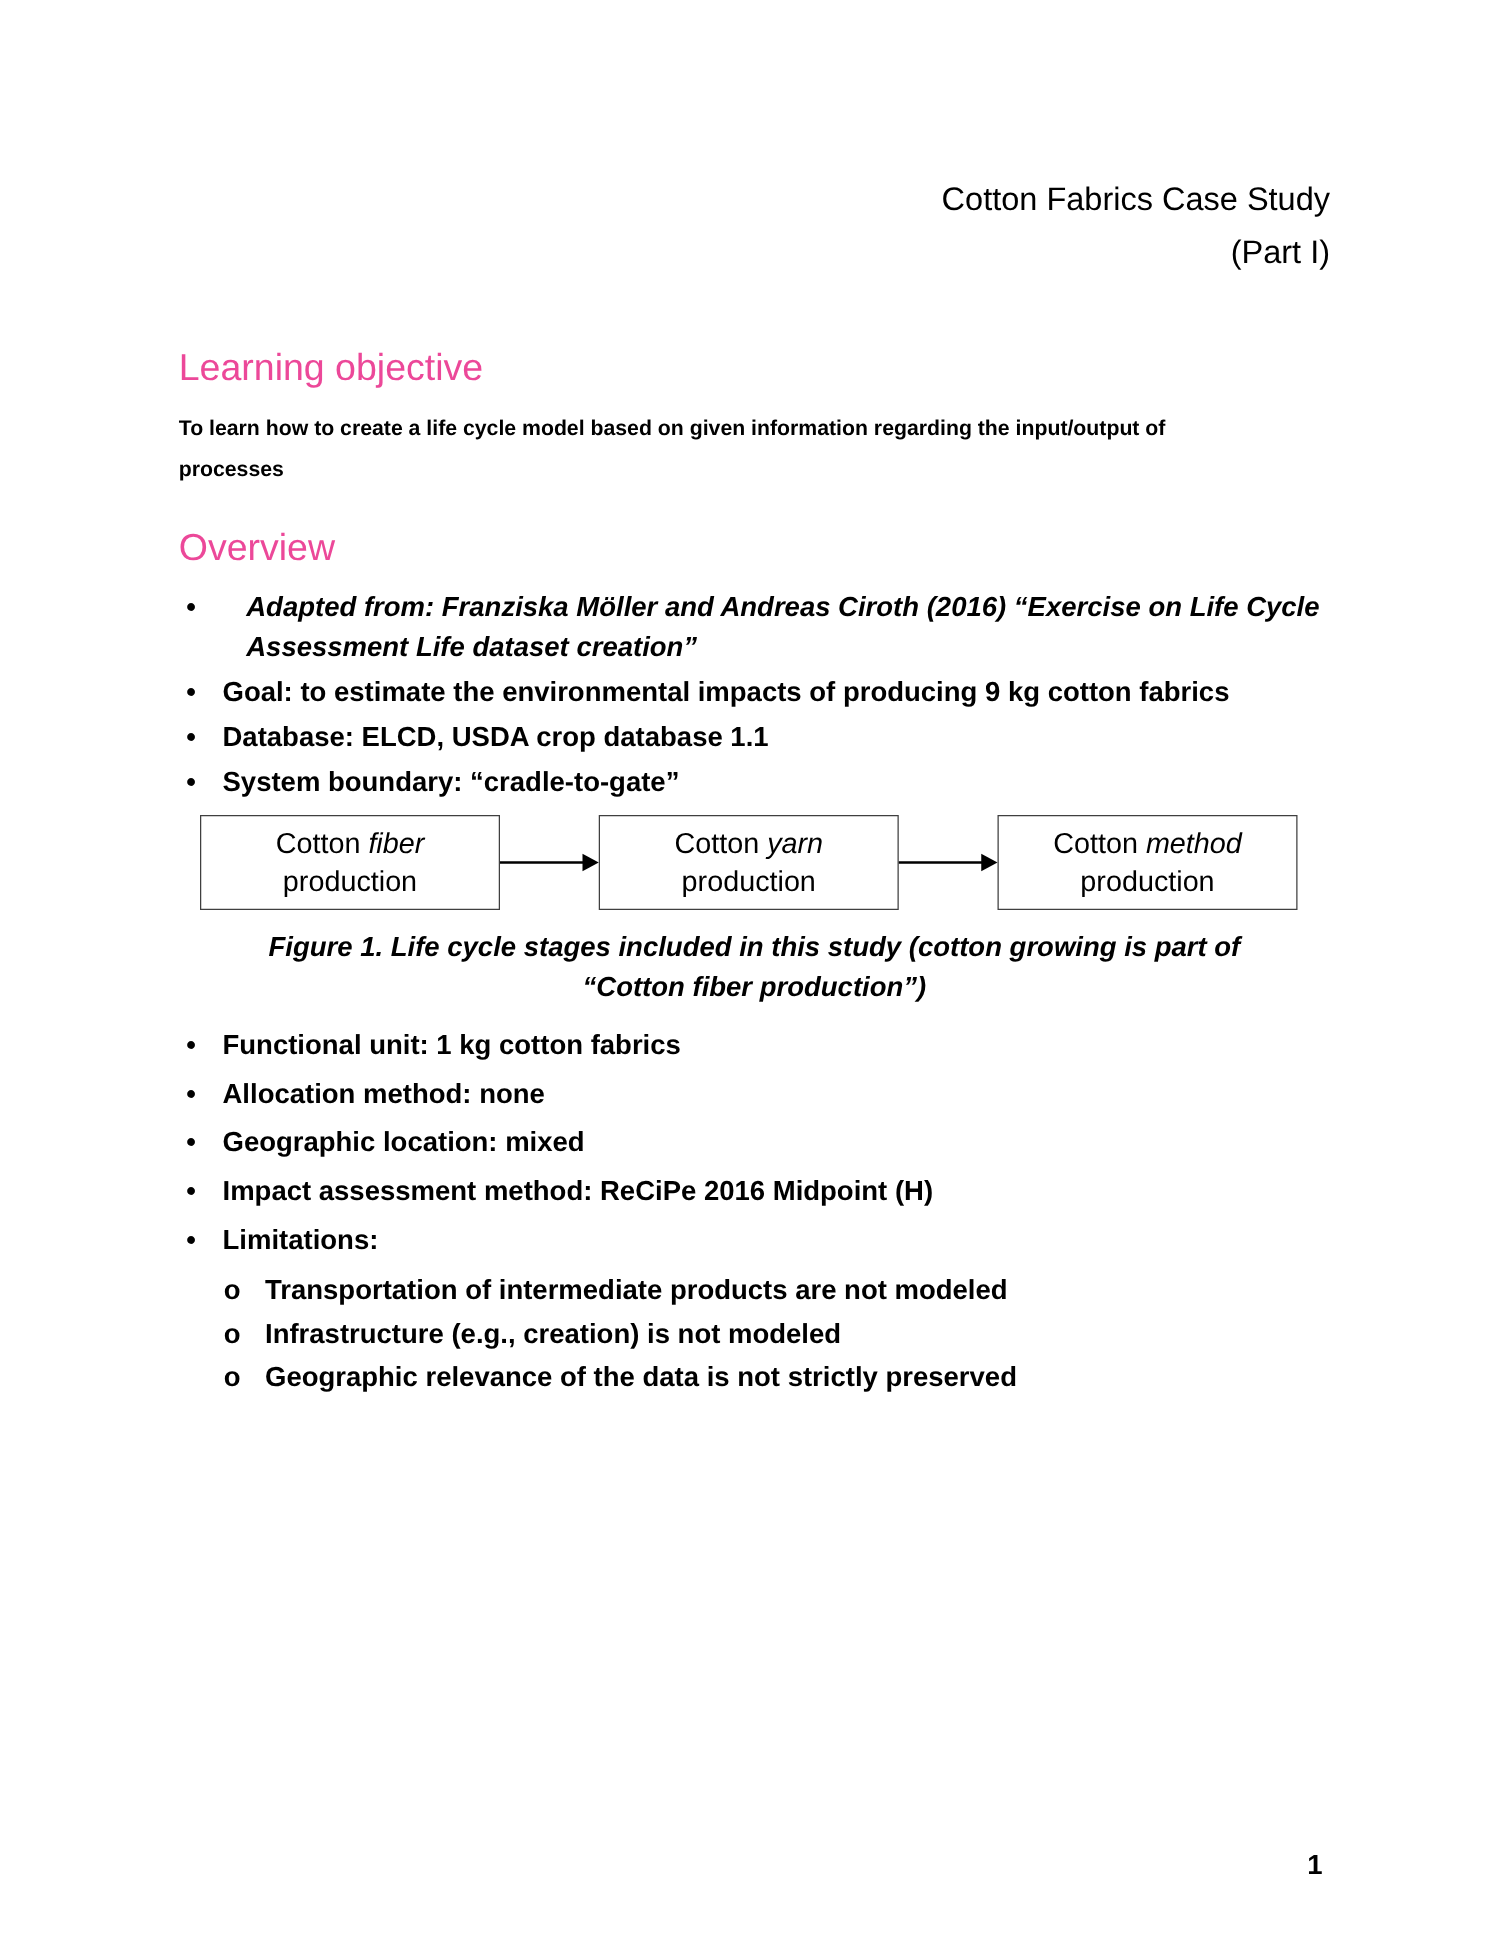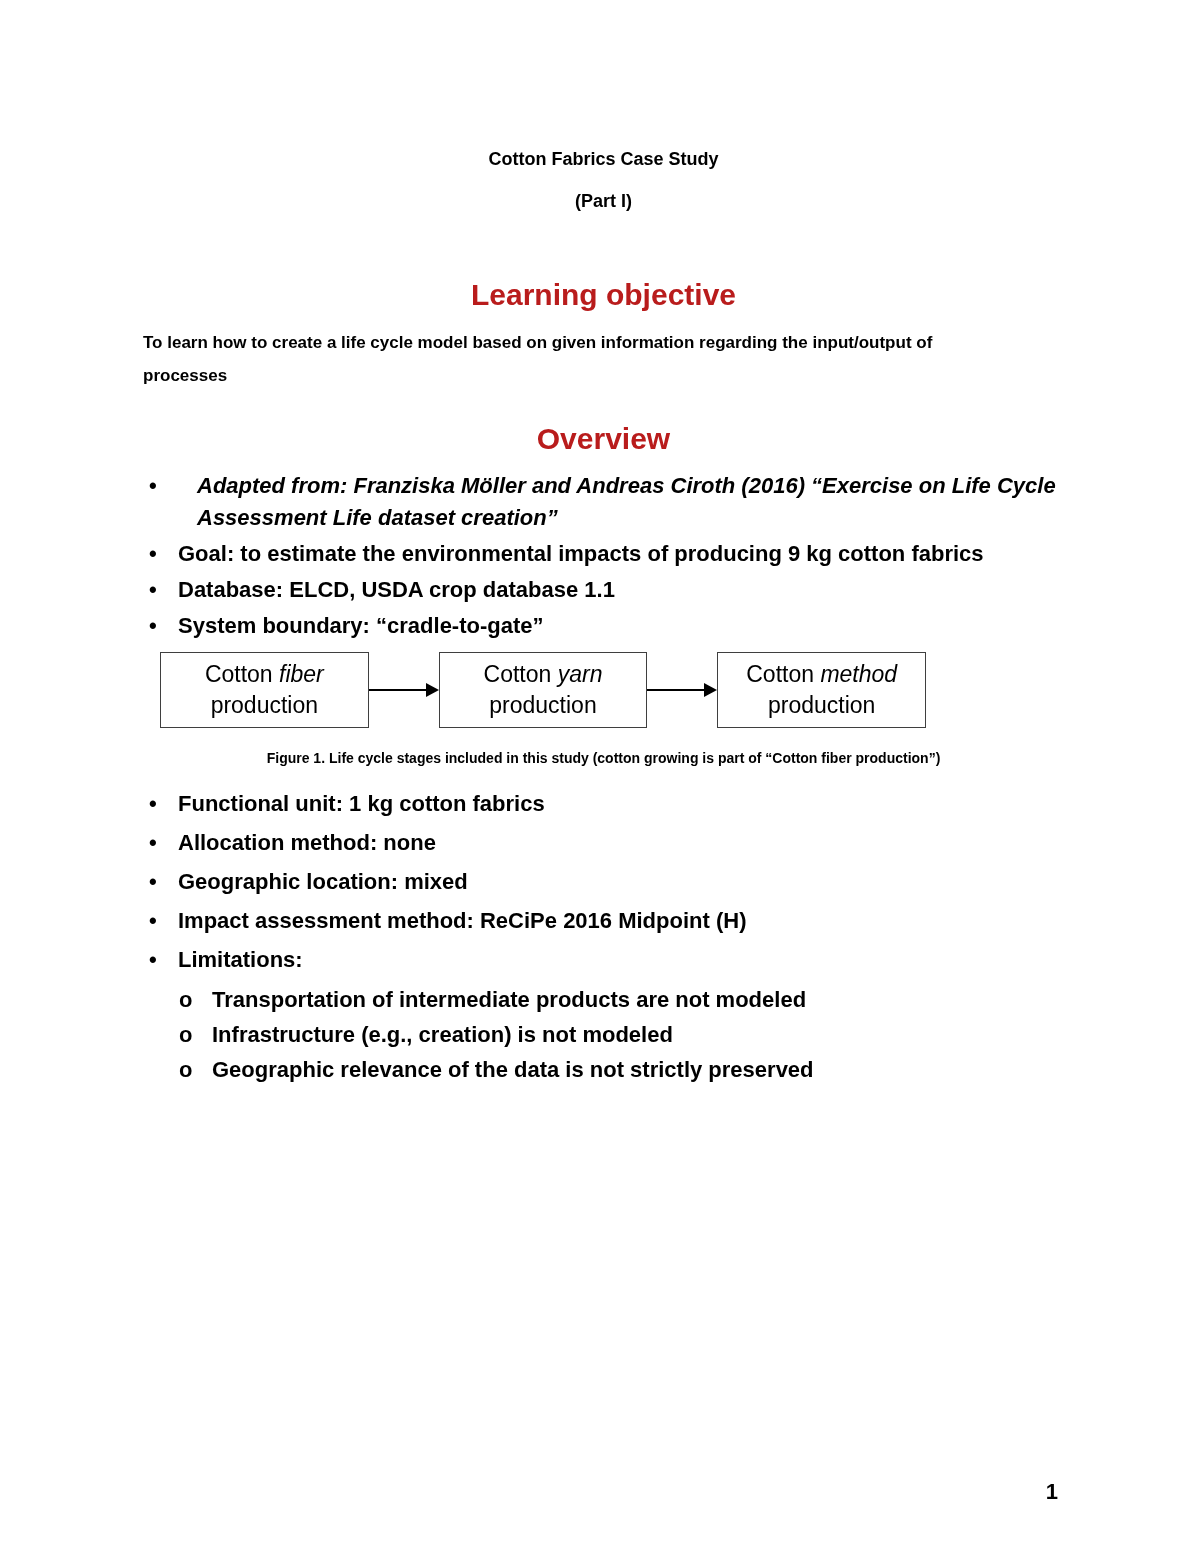--- a/index.html
+++ b/index.html
@@ -11,32 +11,31 @@
     margin:0 auto;
     background:#ffffff;
     font-family:"Liberation Sans", sans-serif;
     color:#000000;
     overflow:hidden;
   }
   .content {
     padding:138px 136px 0 143px;
   }
   .doc-title {
-    text-align:center;
-    font-size:18px;
-    font-weight:bold;
+    text-align:right;
+    font-size:26px;
+    font-weight:normal;
     line-height:42px;
   }
   .section-heading {
     font-size:30px;
-    font-weight:700;
-    color:#b91c1c;
+    font-weight:400;
+    color:#ec4899;
     margin-top:56px;
     margin-bottom:14px;
-    text-align:center;
   }
   .section-heading.overview { margin-top:30px; }
   .body-par {
     font-size:17px;
     font-weight:bold;
     line-height:33px;
     max-width:860px;
   }
   ul.bullets { list-style:none; margin-top:14px; }
   ul.bullets li {
@@ -66,21 +65,21 @@
   }
   ul.sub-bullets li .marker {
     width:33px;
     flex:0 0 33px;
     font-weight:bold;
   }
   .diagram {
     display:flex;
     align-items:stretch;
     margin:10px 0 0 17px;
-    width:766px;
+    width:878px;
   }
   .dbox {
     width:240px;
     min-height:76px;
     border:1px solid #3f3f3f;
     display:flex;
     flex-direction:column;
     justify-content:center;
     text-align:center;
     font-size:23px;
@@ -98,23 +97,24 @@
     position:absolute; top:50%; right:0; transform:translateY(-50%);
     width:0; height:0;
     border-left:13px solid #000;
     border-top:7px solid transparent;
     border-bottom:7px solid transparent;
   }
   .fig-caption {
     margin:14px auto 6px auto;
     max-width:850px;
     text-align:center;
-    font-size:14px;
+    font-size:22px;
     font-weight:bold;
     line-height:32px;
+    font-style:italic;
   }
   .page-number {
     position:absolute;
     right:142px;
     bottom:48px;
     font-size:22px;
     font-weight:bold;
   }
 </style>
 </head>

